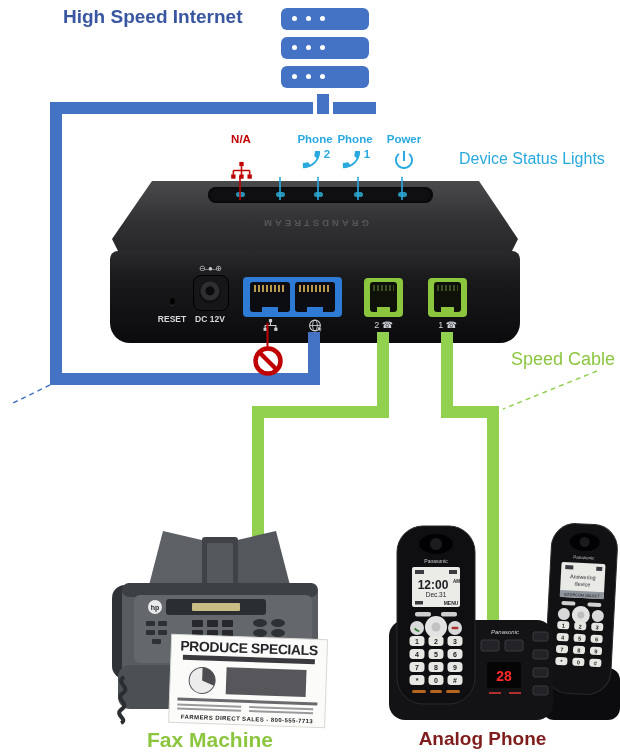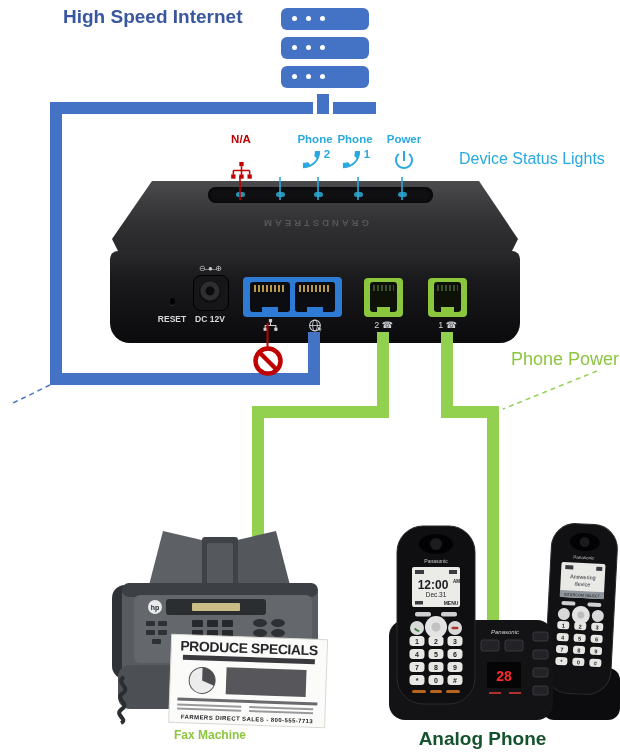--- a/index.html
+++ b/index.html
@@ -3,22 +3,22 @@
 <meta charset="utf-8">
 <style>
   html,body{margin:0;padding:0;background:#fff;}
   .canvas{position:relative;width:620px;height:753px;background:#fff;overflow:hidden;
           font-family:"Liberation Sans",sans-serif;}
   .lbl{position:absolute;z-index:7;white-space:nowrap;}
   .title{left:63px;top:6px;font-size:19px;font-weight:bold;color:#3957A0;}
   .caption{left:419px;top:150px;font-size:16px;color:#29A9E0;margin-left:40px;}
   .eth-lbl{left:3px;top:405px;font-size:19px;color:#4472C4;}
   .ph-lbl{left:511px;top:349px;font-size:18px;color:#8CC63F;}
-  .fax-lbl{left:110px;top:728px;width:200px;text-align:center;font-size:12px;font-weight:bold;color:#8CC63F;}
-  .ap-lbl{left:380px;top:728px;width:205px;text-align:center;font-size:19px;font-weight:bold;color:#14532d;}
+  .fax-lbl{left:110px;top:728px;width:200px;text-align:center;font-size:21px;font-weight:bold;color:#8CC63F;}
+  .ap-lbl{left:380px;top:728px;width:205px;text-align:center;font-size:19px;font-weight:bold;color:#7f1d1d;}
 
   
   .server{position:absolute;left:281px;top:8px;width:88px;height:106px;z-index:5;}
   .srow{position:absolute;left:0;width:88px;height:22px;background:#4472C4;border-radius:6px;}
   .srow i{position:absolute;top:8px;width:5px;height:5px;border-radius:50%;background:#fff;}
   .srow i:nth-child(1){left:11px}.srow i:nth-child(2){left:25px}.srow i:nth-child(3){left:39px}
   .sstem{position:absolute;left:36px;top:86px;width:12px;height:12px;background:#4472C4;}
 
   
   .cable{position:absolute;z-index:2;}
@@ -209,21 +209,21 @@
     <line x1="402" y1="177" x2="402" y2="200" stroke="#29A9E0" stroke-width="1.6"></line>
     <line x1="267.5" y1="323" x2="267.5" y2="348" stroke="#C00000" stroke-width="2"></line>
     <g>
       <circle cx="268" cy="361" r="12.5" fill="none" stroke="#C00000" stroke-width="4.5"></circle>
       <line x1="259.5" y1="352.5" x2="276.5" y2="369.5" stroke="#C00000" stroke-width="4.5"></line>
     </g>
     <line x1="50" y1="385" x2="13" y2="403" stroke="#4472C4" stroke-width="1.4" stroke-dasharray="5 4"></line>
     <line x1="597" y1="371" x2="503" y2="409" stroke="#92D050" stroke-width="1.4" stroke-dasharray="5 4"></line>
   </svg>
 
-  <div class="lbl ph-lbl">Phone Power</div>
+  <div class="lbl ph-lbl">Speed Cable</div>
 
   <svg class="artsvg" style="left:108px;top:525px;" width="230" height="208" viewBox="0 0 230 208">
     <polygon points="55,6 98,16 98,64 40,64" fill="#5d6166"></polygon>
     <polygon points="168,6 125,16 125,64 183,64" fill="#54585d"></polygon>
     <rect x="94" y="12" width="36" height="54" rx="3" fill="#3f4347"></rect>
     <rect x="99" y="18" width="26" height="42" rx="2" fill="#55595e"></rect>
     <rect x="4" y="60" width="30" height="94" rx="13" fill="#2f3236"></rect>
     <rect x="14" y="58" width="196" height="96" rx="10" fill="#585c61"></rect>
     <rect x="14" y="58" width="196" height="14" rx="7" fill="#3c4045"></rect>
     <rect x="26" y="70" width="178" height="68" rx="6" fill="#64686d"></rect>

